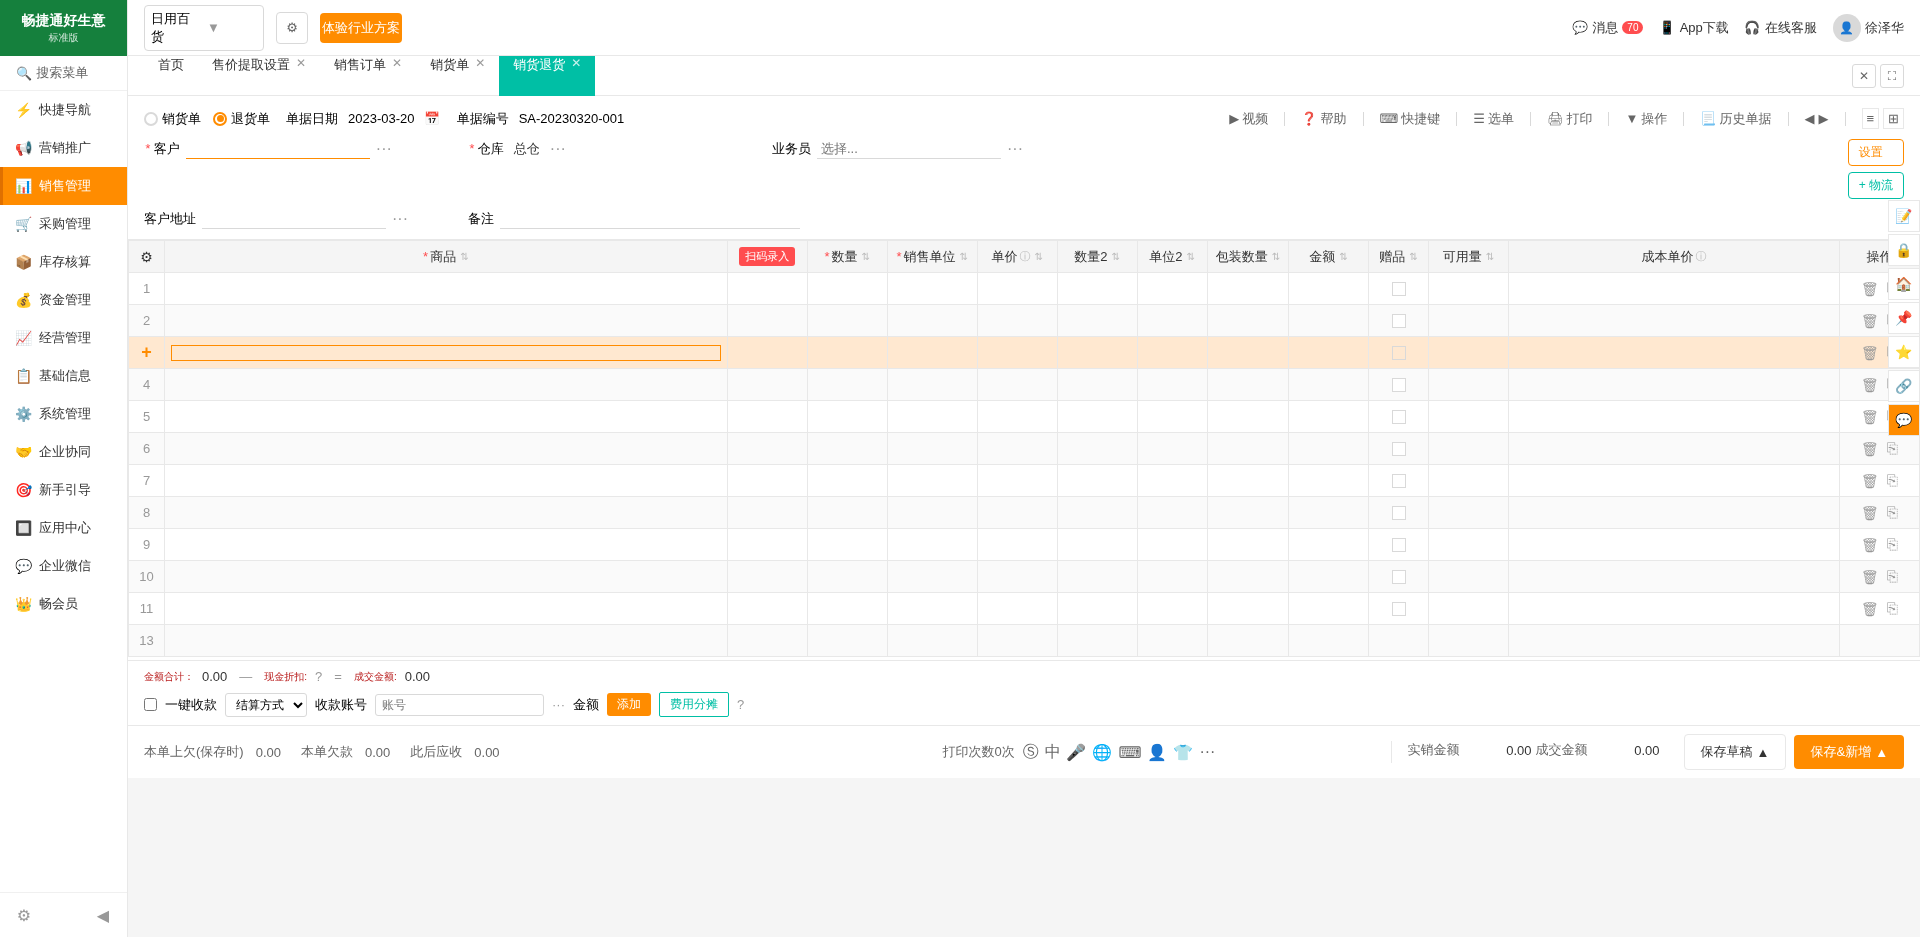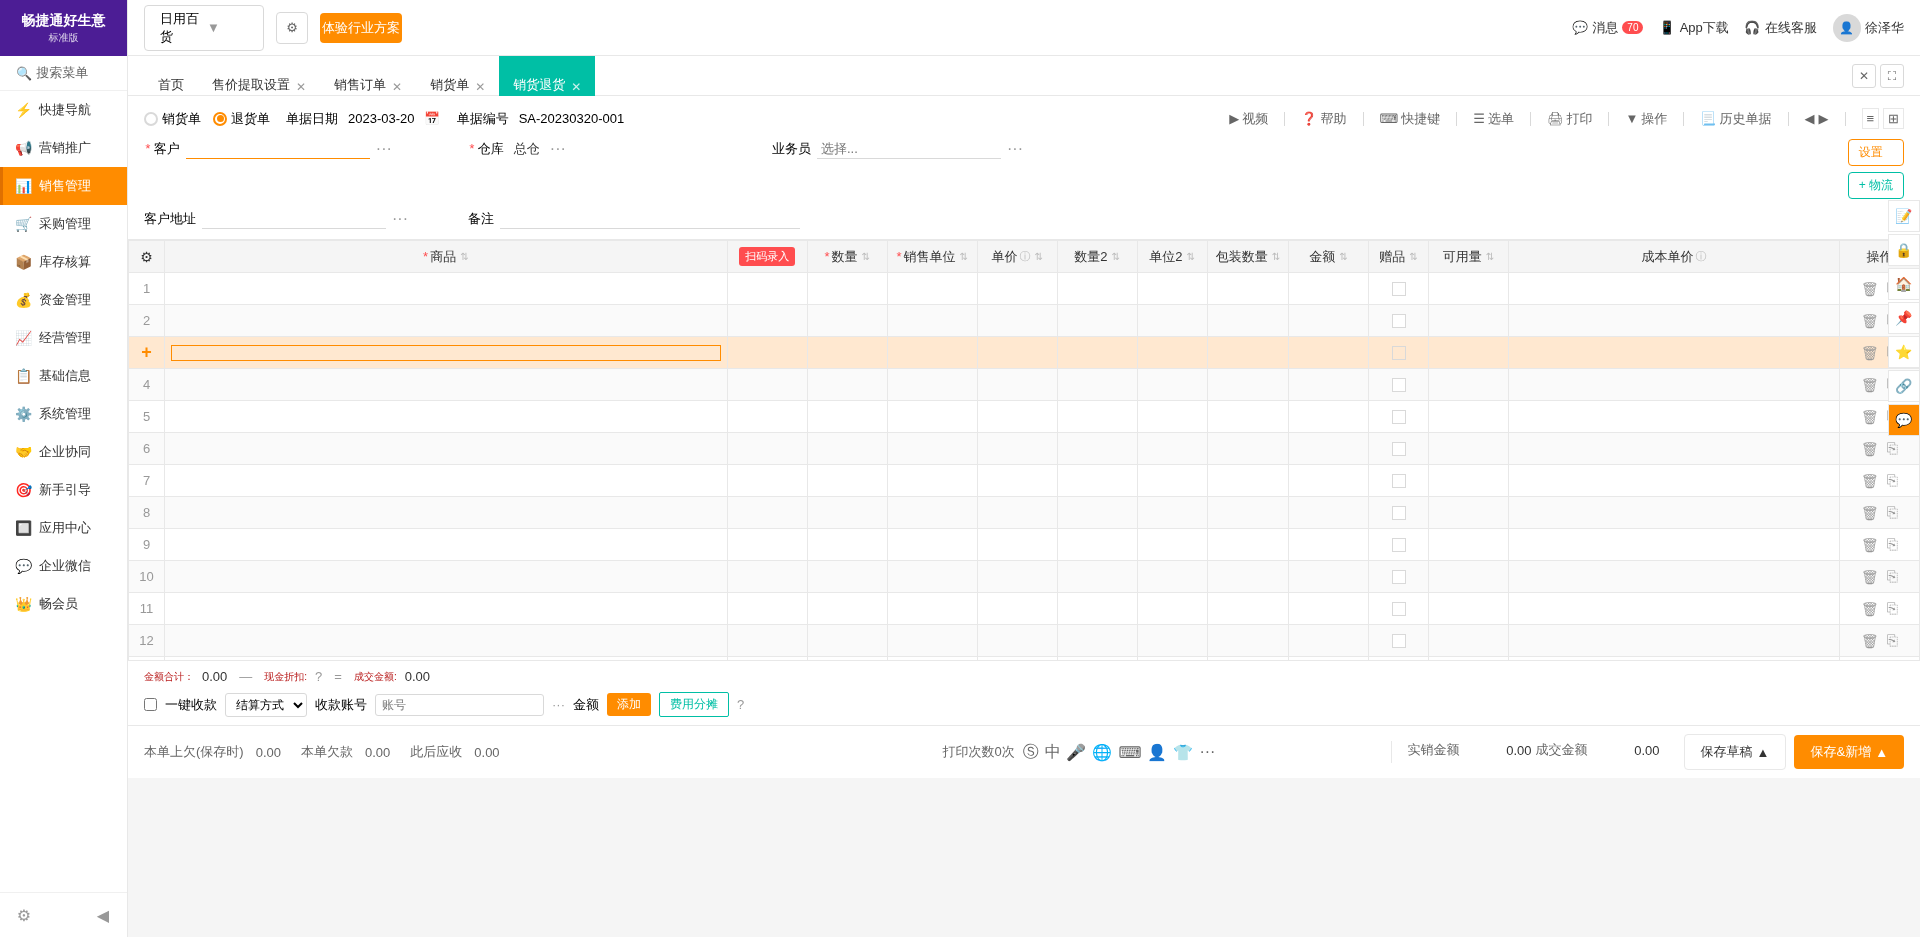--- a/index.html
+++ b/index.html
@@ -1,49 +1,49 @@
 <!DOCTYPE html>
 <html><head>
   <meta charset="utf-8">
   <style>
     * { box-sizing: border-box; margin: 0; padding: 0; font-family: 'Microsoft YaHei', Arial, sans-serif; font-size: 13px; }
     body { background: #f0f2f5; display: flex; height: 937px; overflow: hidden; }
 
     
     .sidebar { width: 128px; background: #fff; display: flex; flex-direction: column; border-right: 1px solid #e8e8e8; flex-shrink: 0; }
-    .sidebar-logo { background: #4c1d95; color: #fff; padding: 20px; text-align: center; font-size: 12px; line-height: 1.4; height: 56px; display: flex; align-items: center; justify-content: center; flex-direction: column; }
+    .sidebar-logo { background: #15803d; color: #fff; padding: 20px; text-align: center; font-size: 12px; line-height: 1.4; height: 56px; display: flex; align-items: center; justify-content: center; flex-direction: column; }
     .sidebar-logo .logo-title { font-size: 14px; font-weight: bold; color: #fff; }
     .sidebar-logo .logo-sub { font-size: 10px; color: rgba(255,255,255,0.8); }
     .sidebar-search { display: flex; align-items: center; padding: 8px 12px; border-bottom: 1px solid #f0f0f0; cursor: pointer; color: #666; font-size: 12px; }
     .sidebar-search span { margin-left: 4px; }
     .sidebar-nav { flex: 1; overflow-y: auto; }
     .sidebar-nav-item { display: flex; align-items: center; padding: 10px 12px; cursor: pointer; color: #333; font-size: 12px; border-left: 3px solid transparent; }
     .sidebar-nav-item.active { background: #ff8c00; color: #fff; border-left: 3px solid #e07000; }
     .sidebar-nav-item .nav-icon { width: 18px; height: 18px; margin-right: 6px; display: flex; align-items: center; justify-content: center; font-size: 14px; }
     .sidebar-bottom { display: flex; align-items: center; padding: 10px 12px; border-top: 1px solid #f0f0f0; }
     .sidebar-bottom-icon { width: 24px; height: 24px; display: flex; align-items: center; justify-content: center; cursor: pointer; color: #999; font-size: 16px; }
 
     
     .main { flex: 1; display: flex; flex-direction: column; overflow: hidden; }
 
     
     .top-header { height: 56px; background: #fff; display: flex; align-items: center; justify-content: space-between; padding: 0 16px; border-bottom: 1px solid #e8e8e8; flex-shrink: 0; }
     .header-left { display: flex; align-items: center; gap: 12px; }
-    .daily-select { display: flex; align-items: center; border: 1px solid #d9d9d9; border-radius: 4px; padding: 4px 15px; cursor: pointer; background: #fff; min-width: 120px; }
+    .daily-select { display: flex; align-items: center; border: 1px solid #d9d9d9; border-radius: 4px; padding: 4px 6px; cursor: pointer; background: #fff; min-width: 120px; }
     .daily-select span { flex: 1; }
     .gear-btn { width: 32px; height: 32px; display: flex; align-items: center; justify-content: center; border: 1px solid #d9d9d9; border-radius: 4px; cursor: pointer; color: #666; }
     .experience-btn { background: #ff8c00; color: #fff; border: none; border-radius: 4px; padding: 6px 2px; cursor: pointer; font-size: 13px; }
     .header-right { display: flex; align-items: center; gap: 16px; }
     .header-icon-item { display: flex; align-items: center; gap: 4px; cursor: pointer; color: #333; font-size: 12px; }
     .badge { background: #ff4d4f; color: #fff; border-radius: 10px; padding: 1px 5px; font-size: 10px; min-width: 16px; text-align: center; }
     .user-avatar { width: 28px; height: 28px; background: #d9d9d9; border-radius: 50%; display: flex; align-items: center; justify-content: center; color: #666; font-size: 12px; overflow: hidden; }
 
     
     .tab-bar { display: flex; align-items: center; background: #fff; border-bottom: 1px solid #e8e8e8; padding: 0 16px; flex-shrink: 0; height: 40px; }
-    .tab-item { padding: 0 14px; height: 40px; display: flex; align-items: flex-end; cursor: pointer; color: #333; font-size: 13px; border-bottom: 2px solid transparent; gap: 6px; white-space: nowrap; }
+    .tab-item { padding: 0 14px; height: 40px; display: flex; align-items: flex-start; cursor: pointer; color: #333; font-size: 13px; border-bottom: 2px solid transparent; gap: 6px; white-space: nowrap; }
     .tab-item.active { color: #fff; background: #00bfa5; border-bottom: 2px solid #00bfa5; border-radius: 0; }
     .tab-item .tab-close { color: rgba(255,255,255,0.8); font-size: 12px; }
     .tab-item:not(.active) .tab-close { color: #999; }
     .tab-controls { margin-left: auto; display: flex; gap: 4px; }
     .tab-ctrl-btn { width: 24px; height: 24px; display: flex; align-items: center; justify-content: center; cursor: pointer; color: #666; border: 1px solid #d9d9d9; border-radius: 3px; font-size: 12px; }
 
     
     .page-content { flex: 1; background: #f5f5f5; overflow: hidden; display: flex; flex-direction: column; }
     .form-radio-group { display: flex; align-items: center; gap: 12px; }
     .form-radio { display: flex; align-items: center; gap: 4px; cursor: pointer; font-size: 13px; }
@@ -732,45 +732,20 @@
               <td></td>
               <td></td>
               <td>
                 <div class="action-cell">
                   <button class="action-btn">🗑</button>
                   <button class="action-btn">⎘</button>
                 </div>
               </td>
             </tr>
           <tr>
-              <td class="row-num">12</td>
-              <td></td>
-              <td></td>
-              <td></td>
-              <td></td>
-              <td></td>
-              <td></td>
-              <td></td>
-              <td></td>
-              <td></td>
-              <td>
-                <div class="checkbox-cell">
-                  <div class="cb"></div>
-                </div>
-              </td>
-              <td></td>
-              <td></td>
-              <td>
-                <div class="action-cell">
-                  <button class="action-btn">🗑</button>
-                  <button class="action-btn">⎘</button>
-                </div>
-              </td>
-            </tr>
-          <tr>
               <td class="row-num">13</td>
               <td></td>
               <td></td>
               <td></td>
               <td></td>
               <td></td>
               <td></td>
               <td></td>
               <td></td>
               <td></td>

